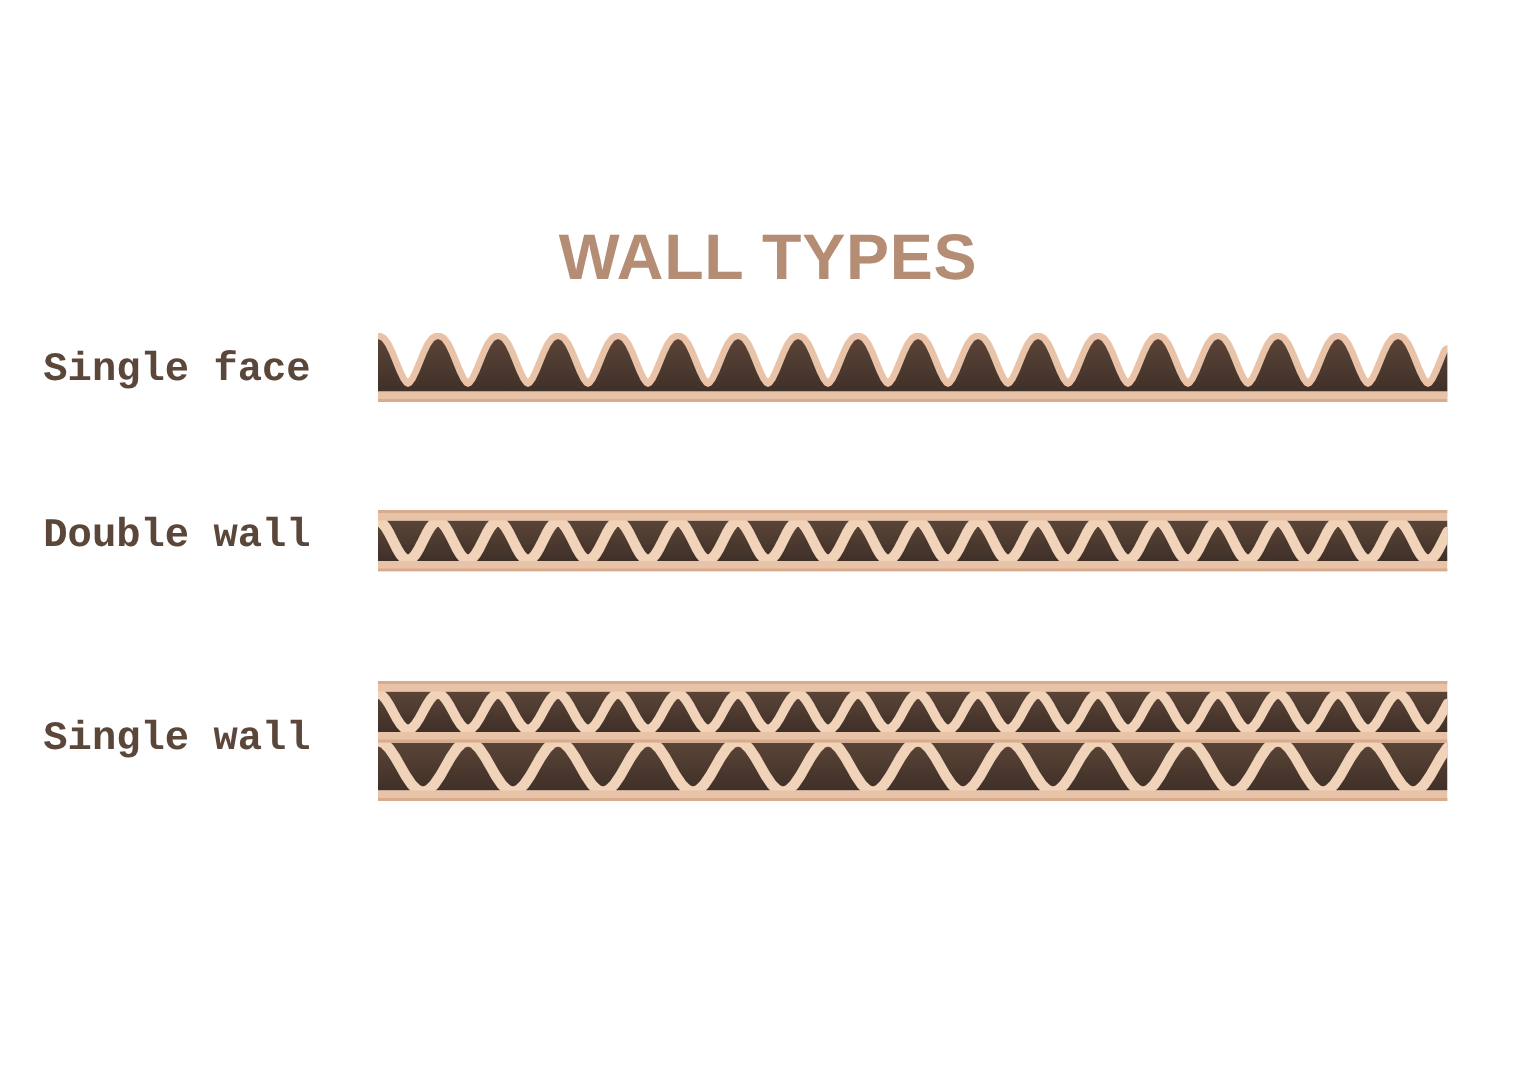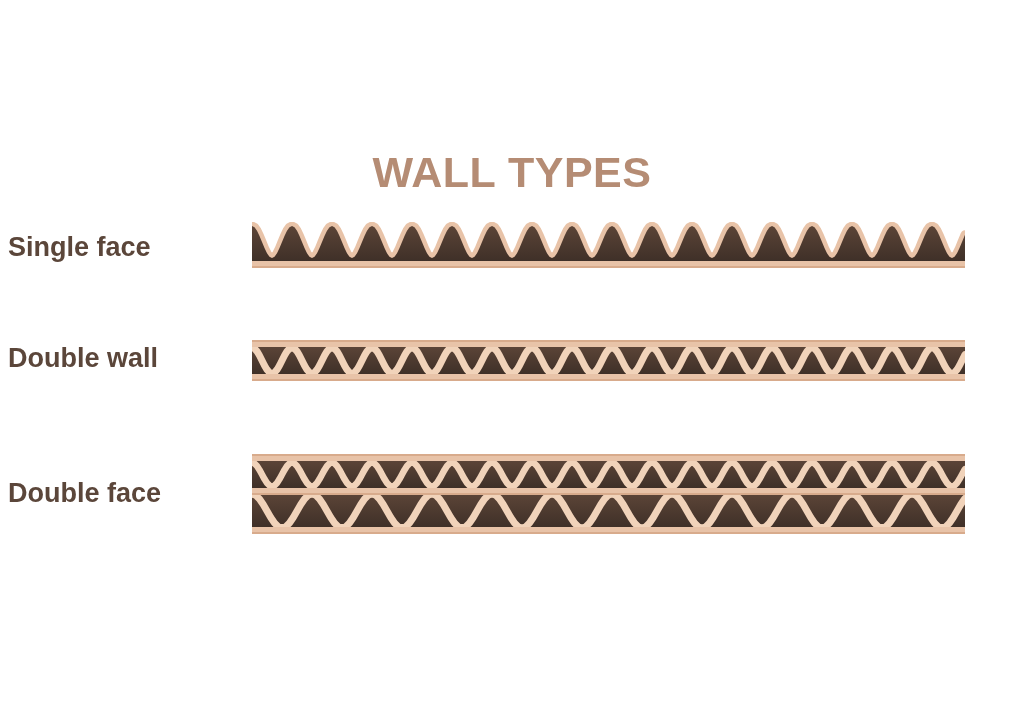--- a/index.html
+++ b/index.html
@@ -35,25 +35,26 @@
     font-weight: bold;
     letter-spacing: 0.5px;
     color: #b58c74;
     white-space: nowrap;
   }
 
   .row-label {
     position: absolute;
     right: 0;
     width: 220px;
-    text-align: left;
+    text-align: center;
     font-size: 27px;
     font-weight: bold;
     color: #5b463a;
     white-space: nowrap;
+    font-family: Liberation Mono, monospace;
   }
 
   .label-wrap {
     position: absolute;
     left: 0;
     width: 228px;
   }
 
   .panel {
     position: absolute;
@@ -101,21 +102,21 @@
         <rect x="0" y="7" width="713" height="27" fill="url(#swFill)"></rect>
         <path d="M0.00 7.50L2.50 8.49L5.00 11.31L7.50 15.53L10.00 20.50L12.50 25.47L15.00 29.69L17.50 32.51L20.00 33.50L22.50 32.51L25.00 29.69L27.50 25.47L30.00 20.50L32.50 15.53L35.00 11.31L37.50 8.49L40.00 7.50L42.50 8.49L45.00 11.31L47.50 15.53L50.00 20.50L52.50 25.47L55.00 29.69L57.50 32.51L60.00 33.50L62.50 32.51L65.00 29.69L67.50 25.47L70.00 20.50L72.50 15.53L75.00 11.31L77.50 8.49L80.00 7.50L82.50 8.49L85.00 11.31L87.50 15.53L90.00 20.50L92.50 25.47L95.00 29.69L97.50 32.51L100.00 33.50L102.50 32.51L105.00 29.69L107.50 25.47L110.00 20.50L112.50 15.53L115.00 11.31L117.50 8.49L120.00 7.50L122.50 8.49L125.00 11.31L127.50 15.53L130.00 20.50L132.50 25.47L135.00 29.69L137.50 32.51L140.00 33.50L142.50 32.51L145.00 29.69L147.50 25.47L150.00 20.50L152.50 15.53L155.00 11.31L157.50 8.49L160.00 7.50L162.50 8.49L165.00 11.31L167.50 15.53L170.00 20.50L172.50 25.47L175.00 29.69L177.50 32.51L180.00 33.50L182.50 32.51L185.00 29.69L187.50 25.47L190.00 20.50L192.50 15.53L195.00 11.31L197.50 8.49L200.00 7.50L202.50 8.49L205.00 11.31L207.50 15.53L210.00 20.50L212.50 25.47L215.00 29.69L217.50 32.51L220.00 33.50L222.50 32.51L225.00 29.69L227.50 25.47L230.00 20.50L232.50 15.53L235.00 11.31L237.50 8.49L240.00 7.50L242.50 8.49L245.00 11.31L247.50 15.53L250.00 20.50L252.50 25.47L255.00 29.69L257.50 32.51L260.00 33.50L262.50 32.51L265.00 29.69L267.50 25.47L270.00 20.50L272.50 15.53L275.00 11.31L277.50 8.49L280.00 7.50L282.50 8.49L285.00 11.31L287.50 15.53L290.00 20.50L292.50 25.47L295.00 29.69L297.50 32.51L300.00 33.50L302.50 32.51L305.00 29.69L307.50 25.47L310.00 20.50L312.50 15.53L315.00 11.31L317.50 8.49L320.00 7.50L322.50 8.49L325.00 11.31L327.50 15.53L330.00 20.50L332.50 25.47L335.00 29.69L337.50 32.51L340.00 33.50L342.50 32.51L345.00 29.69L347.50 25.47L350.00 20.50L352.50 15.53L355.00 11.31L357.50 8.49L360.00 7.50L362.50 8.49L365.00 11.31L367.50 15.53L370.00 20.50L372.50 25.47L375.00 29.69L377.50 32.51L380.00 33.50L382.50 32.51L385.00 29.69L387.50 25.47L390.00 20.50L392.50 15.53L395.00 11.31L397.50 8.49L400.00 7.50L402.50 8.49L405.00 11.31L407.50 15.53L410.00 20.50L412.50 25.47L415.00 29.69L417.50 32.51L420.00 33.50L422.50 32.51L425.00 29.69L427.50 25.47L430.00 20.50L432.50 15.53L435.00 11.31L437.50 8.49L440.00 7.50L442.50 8.49L445.00 11.31L447.50 15.53L450.00 20.50L452.50 25.47L455.00 29.69L457.50 32.51L460.00 33.50L462.50 32.51L465.00 29.69L467.50 25.47L470.00 20.50L472.50 15.53L475.00 11.31L477.50 8.49L480.00 7.50L482.50 8.49L485.00 11.31L487.50 15.53L490.00 20.50L492.50 25.47L495.00 29.69L497.50 32.51L500.00 33.50L502.50 32.51L505.00 29.69L507.50 25.47L510.00 20.50L512.50 15.53L515.00 11.31L517.50 8.49L520.00 7.50L522.50 8.49L525.00 11.31L527.50 15.53L530.00 20.50L532.50 25.47L535.00 29.69L537.50 32.51L540.00 33.50L542.50 32.51L545.00 29.69L547.50 25.47L550.00 20.50L552.50 15.53L555.00 11.31L557.50 8.49L560.00 7.50L562.50 8.49L565.00 11.31L567.50 15.53L570.00 20.50L572.50 25.47L575.00 29.69L577.50 32.51L580.00 33.50L582.50 32.51L585.00 29.69L587.50 25.47L590.00 20.50L592.50 15.53L595.00 11.31L597.50 8.49L600.00 7.50L602.50 8.49L605.00 11.31L607.50 15.53L610.00 20.50L612.50 25.47L615.00 29.69L617.50 32.51L620.00 33.50L622.50 32.51L625.00 29.69L627.50 25.47L630.00 20.50L632.50 15.53L635.00 11.31L637.50 8.49L640.00 7.50L642.50 8.49L645.00 11.31L647.50 15.53L650.00 20.50L652.50 25.47L655.00 29.69L657.50 32.51L660.00 33.50L662.50 32.51L665.00 29.69L667.50 25.47L670.00 20.50L672.50 15.53L675.00 11.31L677.50 8.49L680.00 7.50L682.50 8.49L685.00 11.31L687.50 15.53L690.00 20.50L692.50 25.47L695.00 29.69L697.50 32.51L700.00 33.50L702.50 32.51L705.00 29.69L707.50 25.47L710.00 20.50L712.50 15.53L713.00 14.60" fill="none" stroke="#f1d3ba" stroke-width="7" stroke-linecap="round" stroke-linejoin="round"></path>
         <rect x="0" y="0" width="713" height="7" fill="#e8c3a8"></rect>
         <rect x="0" y="0" width="713" height="2" fill="#d8ab8c"></rect>
         <rect x="0" y="34" width="713" height="7" fill="#e8c3a8"></rect>
         <rect x="0" y="39" width="713" height="2" fill="#d8ab8c"></rect>
       </svg>
     </div>
 
   <div class="label-wrap" style="top:478px;">
-    <div class="row-label">Double face</div>
+    <div class="row-label">Single wall</div>
   </div>
   <div class="panel" id="panel-double-wall" style="left: 252px; top: 454px;">
       <svg width="713" height="80" viewBox="0 0 713 80">
         <defs>
           <linearGradient id="dwFillA" x1="0" y1="7" x2="0" y2="34" gradientUnits="userSpaceOnUse">
             <stop offset="0" stop-color="#5b4437"></stop>
             <stop offset="1" stop-color="#3f3028"></stop>
           </linearGradient>
           <linearGradient id="dwFillB" x1="0" y1="41" x2="0" y2="73" gradientUnits="userSpaceOnUse">
             <stop offset="0" stop-color="#5b4437"></stop>

